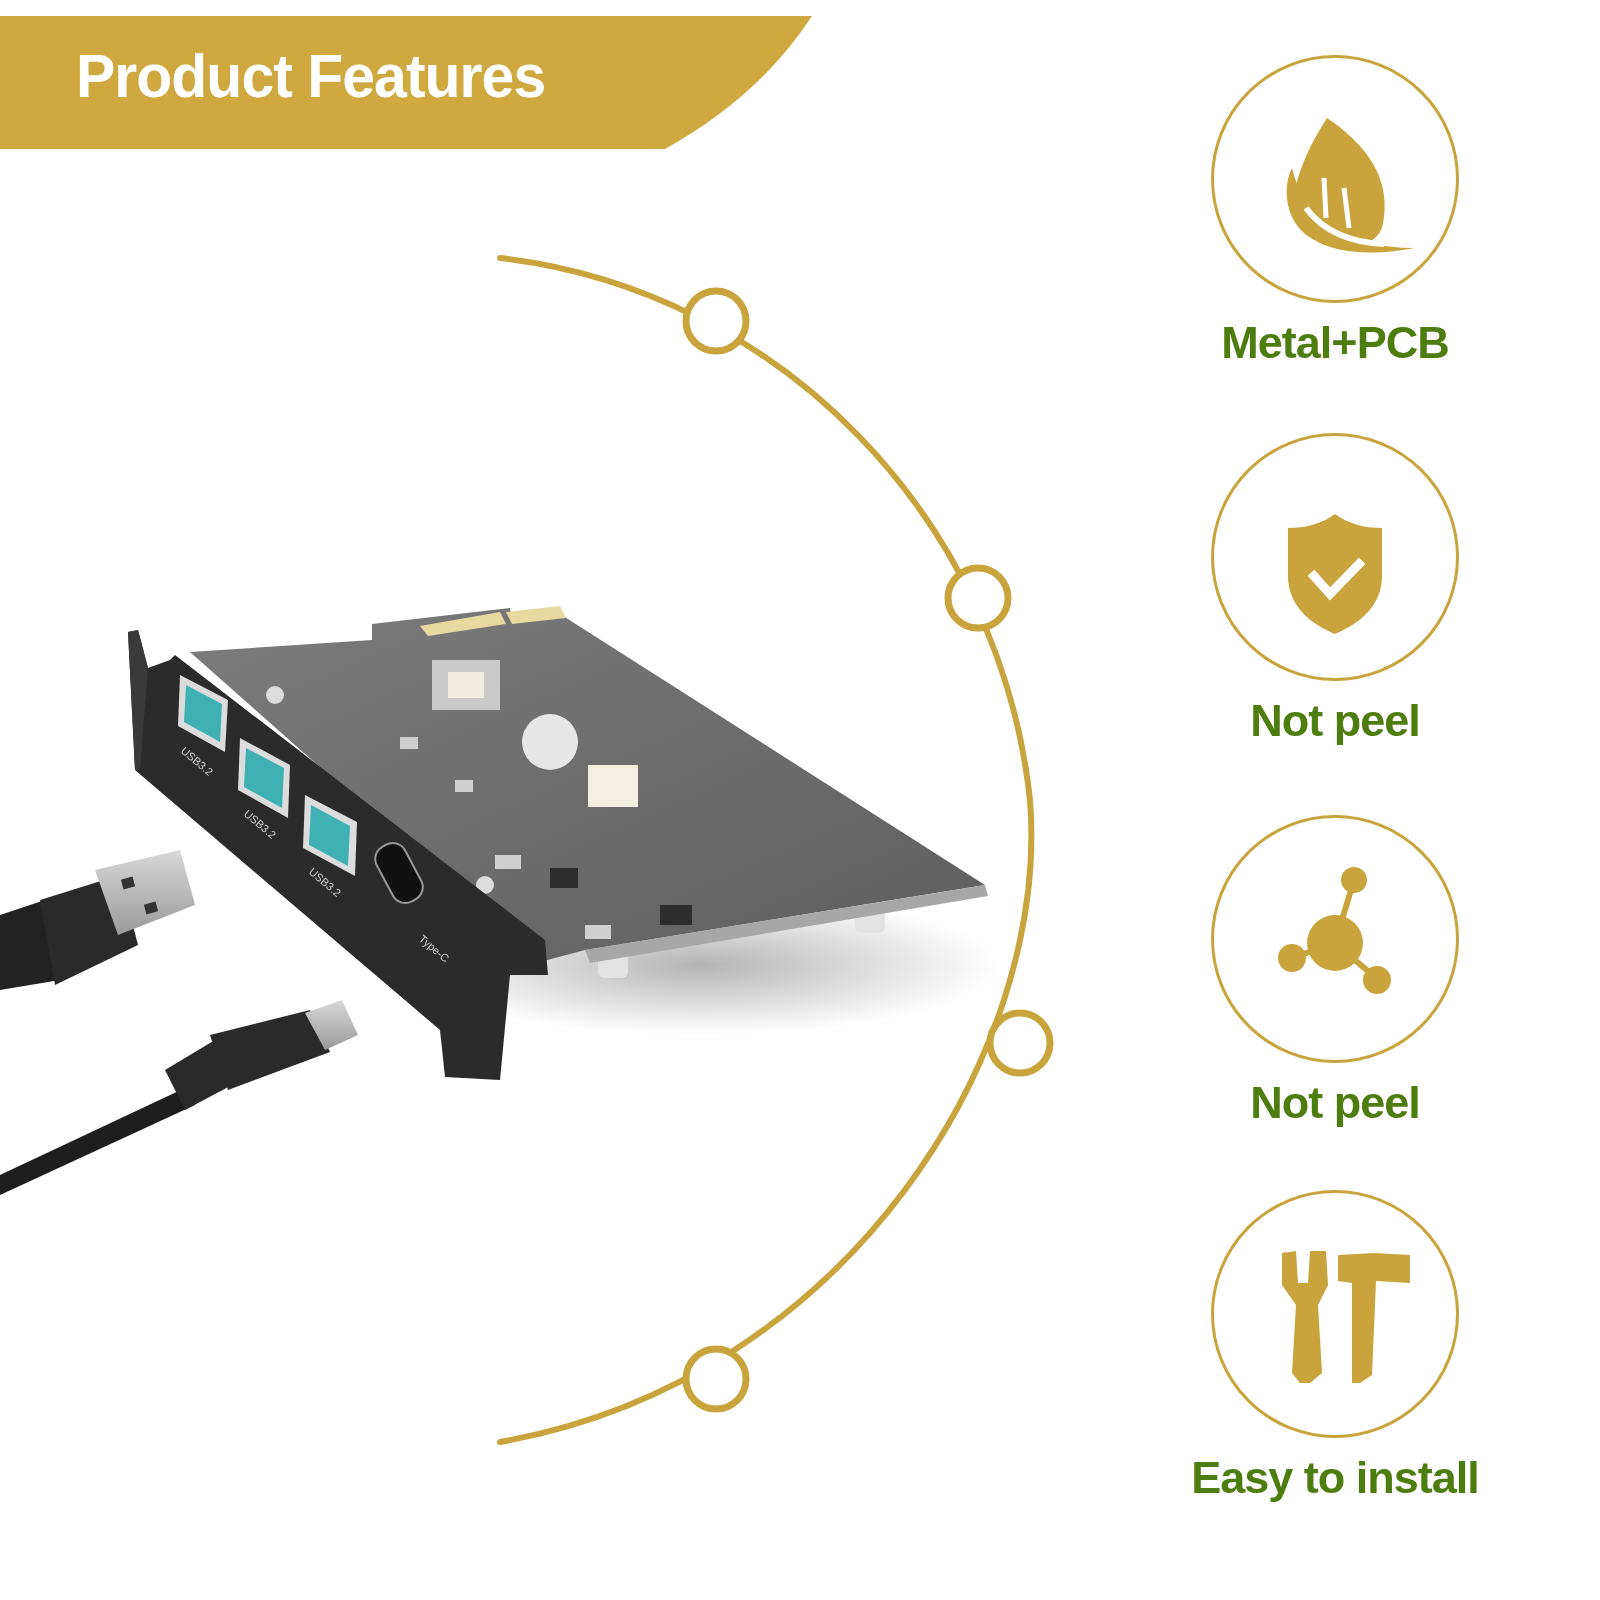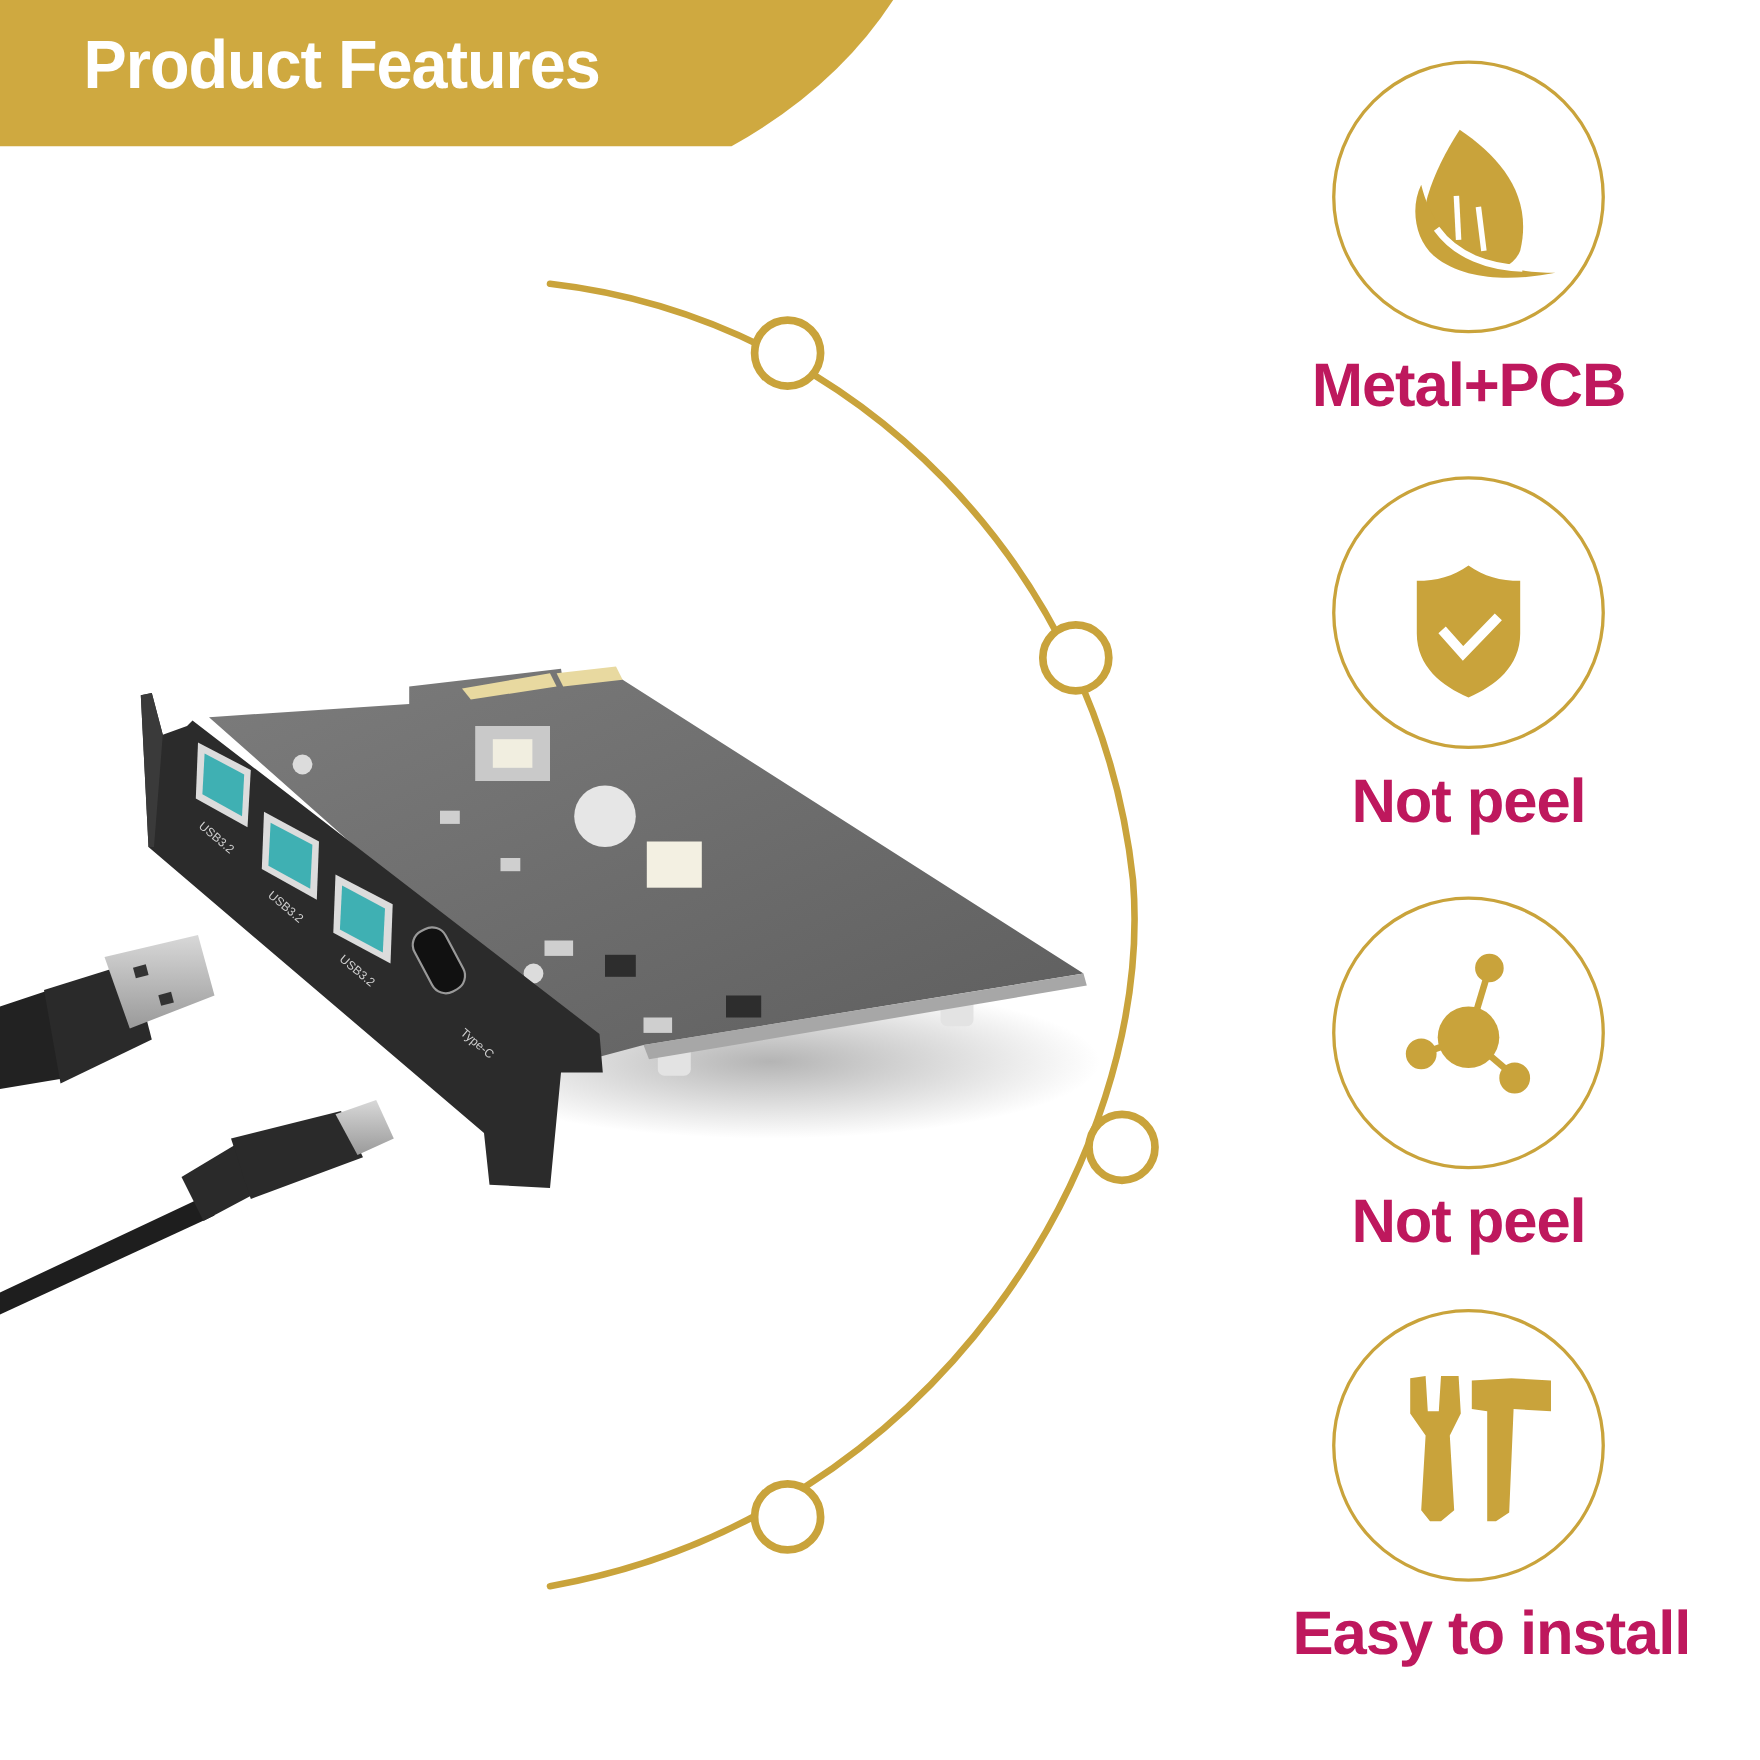--- a/index.html
+++ b/index.html
@@ -2,21 +2,21 @@
 <html><head>
 <meta charset="utf-8">
 <style>
   html, body { margin: 0; padding: 0; }
   body {
     width: 1600px; height: 1600px; position: relative; overflow: hidden;
     background: #ffffff;
     font-family: "Liberation Sans", sans-serif;
   }
   .banner {
-    position: absolute; left: 0; top: 0; width: 830px; height: 135px;
+    position: absolute; left: 0; top: 16px; width: 830px; height: 135px;
   }
   .banner svg { position: absolute; left: 0; top: 0; }
   .banner-title {
     position: absolute; left: 76px; top: 24px;
     font-family: "Liberation Sans", sans-serif; font-weight: 700;
     font-size: 62px; color: #ffffff; letter-spacing: -1px;
     transform: scaleX(0.95); transform-origin: left center;
     white-space: nowrap;
   }
   .arc-layer { position: absolute; left: 0; top: 0; }
@@ -26,21 +26,21 @@
   }
   .feature-circle {
     position: absolute; left: 36px; top: 0; width: 248px; height: 248px;
     border: 3px solid #c9a33b; border-radius: 50%; box-sizing: border-box;
     background: #ffffff;
   }
   .feature-circle svg { position: absolute; left: 0; top: 0; }
   .feature-label {
     position: absolute; left: 0; width: 320px; top: 262px;
     font-family: "Liberation Sans", sans-serif; font-weight: 700;
-    font-size: 56px; color: #be185d; letter-spacing: -1px; white-space: nowrap;
+    font-size: 45px; color: #4d7c0f; letter-spacing: -1px; white-space: nowrap;
   }
 </style>
 </head>
 <body>
 
 <div class="banner">
   <svg width="830" height="135" viewBox="0 0 830 135">
     <path d="M0 0 H812 Q760 80 665 133 H0 Z" fill="#cfa940"></path>
   </svg>
   <div class="banner-title">Product Features</div>

